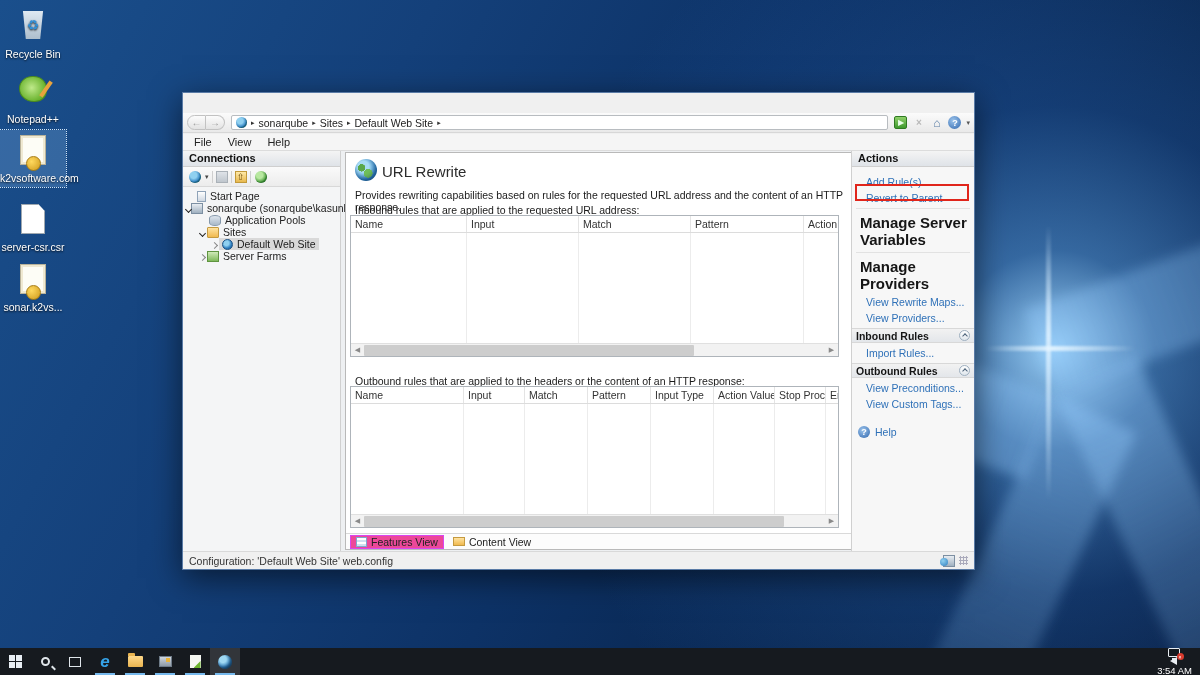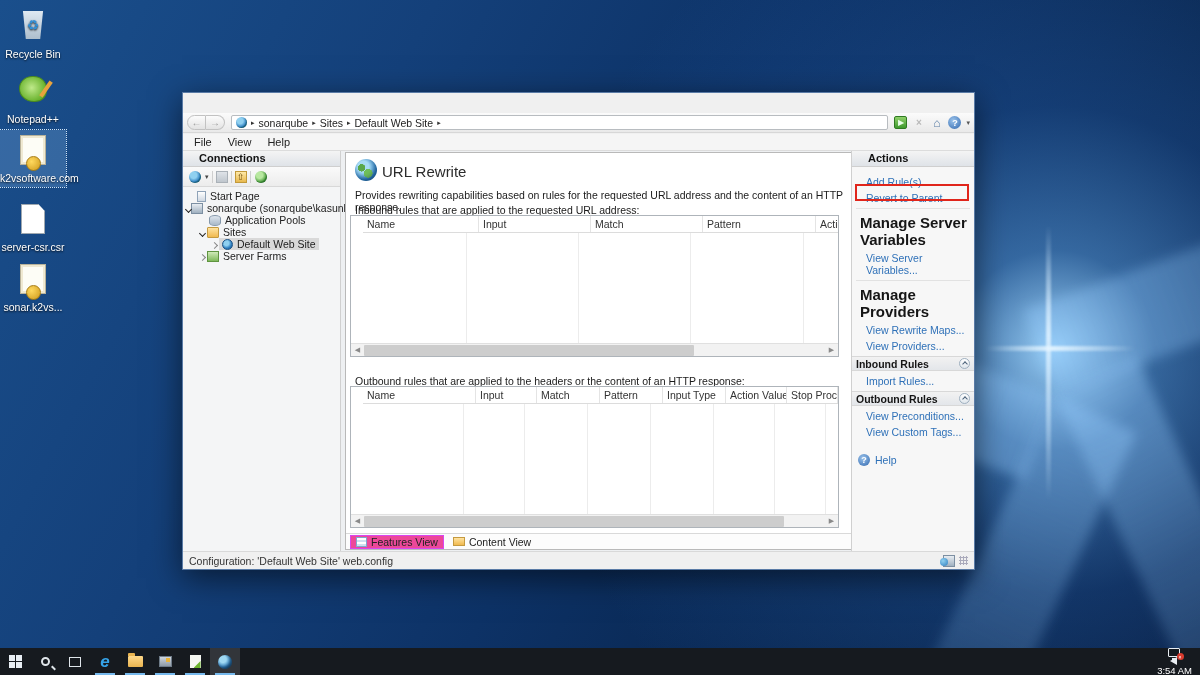--- a/index.html
+++ b/index.html
@@ -57,21 +57,21 @@
   .ai-caret { color:#555; font-size:7px; }
   
   .menubar { position:absolute; left:0; top:41px; right:0; height:17px; background:#f5f5f5; border-bottom:1px solid #dcdcdc; display:flex; align-items:center; gap:2px; padding-left:4px; }
   .menu-item { padding:1px 7px; color:#222; }
 
   
   .content { position:absolute; left:0; top:58px; right:0; bottom:18px; background:#eef0f2; }
 
   
   .conn { position:absolute; left:0; top:0; width:158px; bottom:0; background:#f4f5f6; border-right:1px solid #d0d0d0; }
-  .panel-hd { height:16px; background:linear-gradient(180deg,#f4f4f4,#dfe3e8); border-bottom:1px solid #cfcfcf; font-weight:bold; font-size:11px; color:#111; padding:1px 16px; }
+  .panel-hd { height:16px; background:linear-gradient(180deg,#f4f4f4,#dfe3e8); border-bottom:1px solid #cfcfcf; font-weight:bold; font-size:11px; color:#111; padding:1px 6px; }
   .conn-toolbar { height:20px; border-bottom:1px solid #d8d8d8; display:flex; align-items:center; gap:3px; padding:0 5px; background:linear-gradient(180deg,#fafafa,#ececec); }
   .tb { width:14px; height:14px; display:flex; align-items:center; justify-content:center; }
   .tb .globe-sm { width:12px; height:12px; }
   .tb-sep { width:1px; height:12px; background:#cfcfcf; }
   .tb.save { background:linear-gradient(180deg,#dfe3e8,#bfc6cd); border:1px solid #aab1b8; width:12px; height:12px; }
   .tb.up { background:linear-gradient(180deg,#ffe9a8,#e8b94e); border:1px solid #c29a3a; width:12px; height:12px; color:#6b4e10; font-size:9px; }
   .caret-sm { font-size:7px; color:#444; }
   .tree { padding-top:3px; }
   .trow { height:12px; display:flex; align-items:center; font-size:10.5px; color:#222; white-space:nowrap; margin-bottom:0; }
   .texp { width:9px; text-align:center; }
@@ -89,21 +89,21 @@
 
   
   .pane { position:absolute; left:162px; top:1px; width:535px; bottom:1px; background:#fff; border:1px solid #b9b9b9; }
   .pane-title { position:absolute; left:36px; top:10px; font-size:15px; color:#2b2b2b; }
   .pane-globe { position:absolute; left:9px; top:6px; width:22px; height:22px; border-radius:50%;
     background:radial-gradient(circle at 60% 65%, #6fbf5a 0 22%, transparent 23%), radial-gradient(circle at 30% 40%, #5aa84a 0 18%, transparent 19%), radial-gradient(circle at 38% 35%, #a8dcf5 0 28%, #2f7fc0 66%, #17507f);
     box-shadow:inset -2px -3px 4px rgba(0,30,60,.35); }
   .pane-desc { position:absolute; left:9px; top:36px; right:10px; font-size:10.5px; color:#1a1a1a; }
   .rules-label { position:absolute; left:9px; font-size:10.5px; color:#1a1a1a; }
   .lbl-in { top:51px; } .lbl-out { top:222px; }
-  .rtable { position:absolute; left:4px; width:489px; height:142px; border:1px solid #aeb4ba; background:#fff;padding-left:12px; }
+  .rtable { position:absolute; left:4px; width:489px; height:142px; border:1px solid #aeb4ba; background:#fff; }
   .t-in { top:62px; } .t-out { top:233px; }
   .thead { display:flex; height:17px; border-bottom:1px solid #dcdcdc; }
   .th { font-size:10.5px; color:#333; padding:2px 0 0 4px; border-right:1px solid #e4e4e4; overflow:hidden; white-space:nowrap; flex:0 0 auto; }
   .th:last-child { border-right:none; flex:1 1 auto; }
   .tbody { display:flex; position:absolute; left:0; right:0; top:17px; bottom:13px; }
   .tc { border-right:1px solid #ececec; flex:0 0 auto; } .tc:last-child{ border-right:none; flex:1 1 auto; }
   .hscroll { position:absolute; left:0; right:0; bottom:0; height:13px; background:#f2f2f2; border-top:1px solid #e0e0e0; display:flex; align-items:center; }
   .sarrow { width:13px; text-align:center; color:#8a8a8a; font-size:7px; flex:0 0 auto; }
   .sthumb { height:11px; background:#cdcdcd; border-radius:1px; }
   .tabbar { position:absolute; left:0; right:0; bottom:0; height:16px; background:#fcfcfc; border-top:1px solid #d9d9d9; display:flex; align-items:center; padding-left:4px; gap:4px; }
@@ -356,21 +356,20 @@
     </div>
 
     <div class="actions">
       <div class="panel-hd">Actions</div>
       <div class="act-body">
         <div class="addrule-box"></div>
         <div class="alink" style="padding-top:5px">Add Rule(s)...</div>
         <div class="alink">Revert to Parent</div>
         <div class="asep"></div>
         <div class="abold">Manage Server Variables</div>
-        <div class="alink">View Server Variables...</div>
         <div class="asep"></div>
         <div class="abold">Manage Providers</div>
         <div class="alink">View Rewrite Maps...</div>
         <div class="alink">View Providers...</div>
         <div class="abar">
           <span>Inbound Rules</span>
           <span class="circ">
               <span class="chev"></span>
             </span>
         </div>

